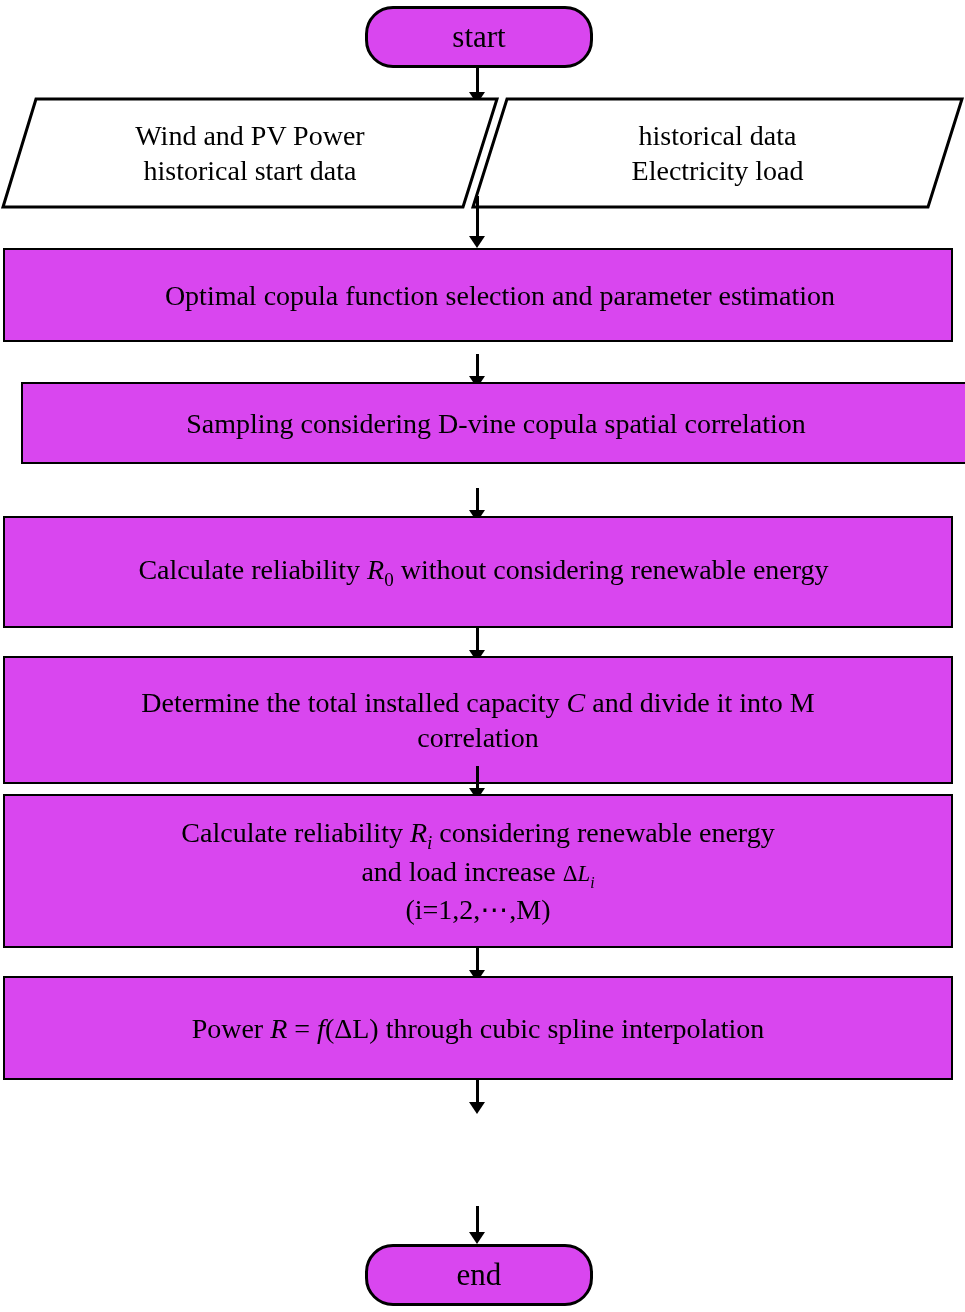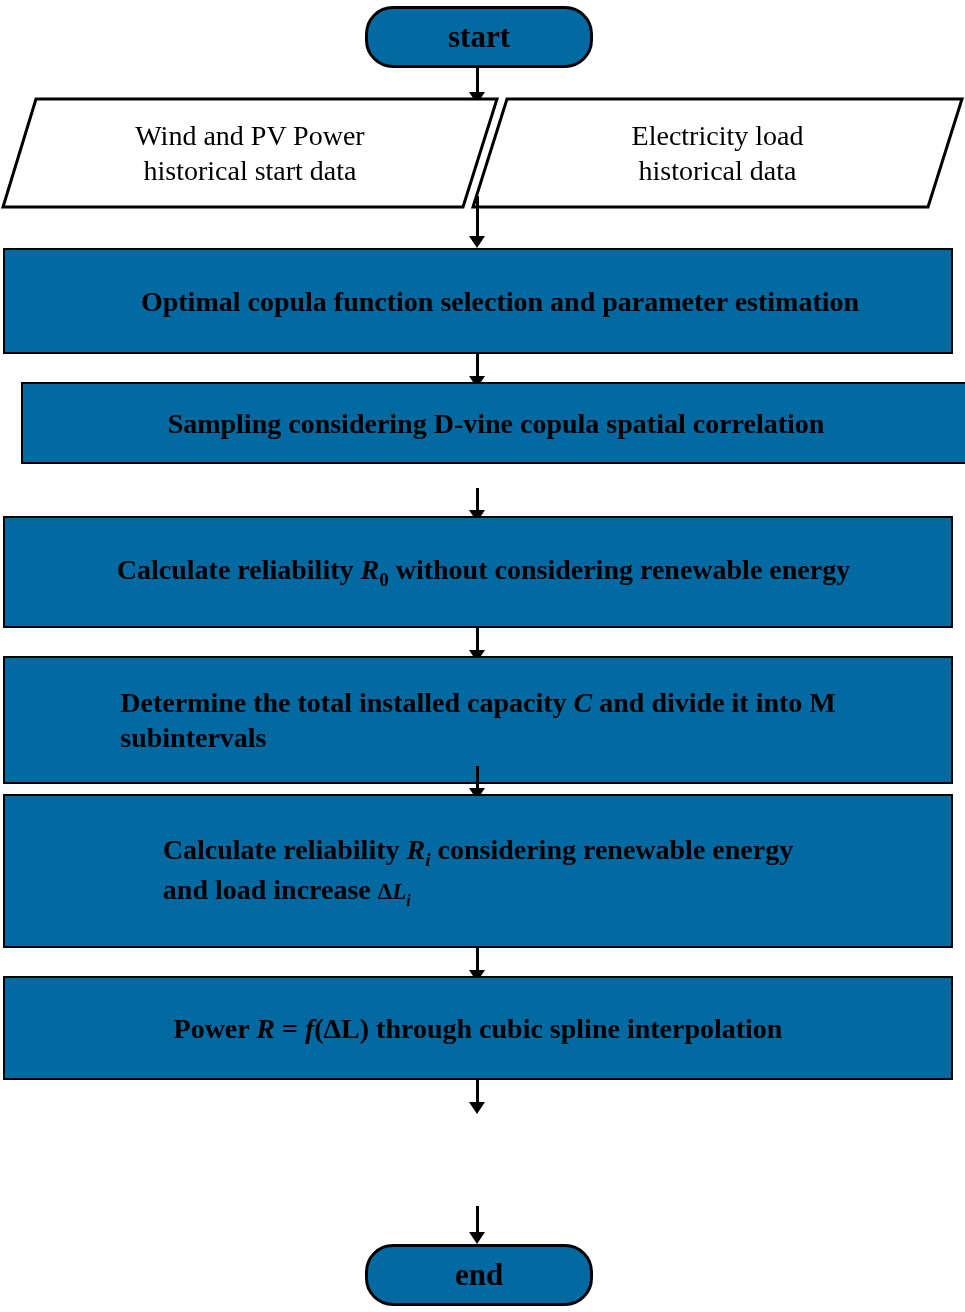--- a/index.html
+++ b/index.html
@@ -20,24 +20,23 @@
     left: 0; top: 0;
     width: 965px;
     height: 1312px;
   }
   .node {
     position: absolute;
     box-sizing: border-box;
     display: flex;
     align-items: center;
     justify-content: center;
-    text-align: left;
-    background: #0369a1;
+    text-align: center;
+    background: #d946ef;
     line-height: 1.25;
-    font-weight: bold;
   }
   .rect {
     border: 2px solid #000000;
   }
   .terminator {
     border: 3px solid #000000;
     border-radius: 28px;
   }
   .para-wrap {
     position: absolute;
@@ -106,30 +105,30 @@
       </div>
     </div>
   </div>
 
   <div class="para-wrap" style="left:470px; top:96px; width:495px; height:114px;">
     <svg width="495" height="114" viewBox="0 0 495 114">
       <polygon points="37,3 492,3 458,111 3,111" fill="#ffffff" stroke="#000000" stroke-width="3"></polygon>
     </svg>
     <div class="para-text txt-io">
       <div>
+        <div>historical data</div>
         <div>Electricity load</div>
-        <div>historical data</div>
       </div>
     </div>
   </div>
 
   <div class="arrow-line" style="left:476px; top:196px; height:46px;"></div>
   <div class="arrow-head" style="left:469px; top:236px;"></div>
 
-  <div class="node rect txt-proc" style="left:3px; top:248px; width:950px; height:106px;padding-left:44px;">
+  <div class="node rect txt-proc" style="left:3px; top:248px; width:950px; height:94px;padding-left:44px;">
     <span>Optimal copula function selection and parameter estimation</span>
   </div>
 
   <div class="arrow-line" style="left:476px; top:354px; height:28px;"></div>
   <div class="arrow-head" style="left:469px; top:376px;"></div>
 
   <div class="node rect txt-proc" style="left:21px; top:382px; width:950px; height:82px;">
     <span>Sampling considering D-vine copula spatial correlation</span>
   </div>
 
@@ -143,34 +142,37 @@
   </div>
 
   <div class="arrow-line" style="left:476px; top:628px; height:28px;"></div>
   <div class="arrow-head" style="left:469px; top:650px;"></div>
 
   <div class="node rect txt-proc" style="left:3px; top:656px; width:950px; height:128px;">
     <div>
       <div>
         <span>Determine the total installed capacity </span><i class="mv">C</i><span> and divide it into M</span>
       </div>
-      <div>subintervals</div>
+      <div>correlation</div>
     </div>
   </div>
 
   <div class="arrow-line" style="left:476px; top:766px; height:28px;"></div>
   <div class="arrow-head" style="left:469px; top:788px;"></div>
 
   <div class="node rect txt-proc" style="left:3px; top:794px; width:950px; height:154px;">
     <div>
       <div>
         <span>Calculate reliability </span><i class="mv">R</i><sub><i class="mv">i</i></sub><span> considering renewable energy</span>
       </div>
       <div>
         <span>and load increase </span><span style="font-size:0.82em">Δ</span><i class="mv" style="font-size:0.82em">L</i><sub style="font-size:0.56em"><i class="mv">i</i></sub>
+      </div>
+      <div>
+        <span>(i=1,2,</span><span class="dots">⋯</span><span>,M)</span>
       </div>
     </div>
   </div>
 
   <div class="arrow-line" style="left:476px; top:948px; height:28px;"></div>
   <div class="arrow-head" style="left:469px; top:970px;"></div>
 
   <div class="node rect txt-proc" style="left:3px; top:976px; width:950px; height:104px;">
     <span>
       <span>Power </span><i class="mv">R</i><span> = </span><i class="mv">f</i><span>(ΔL)</span><span> through cubic spline interpolation</span>

